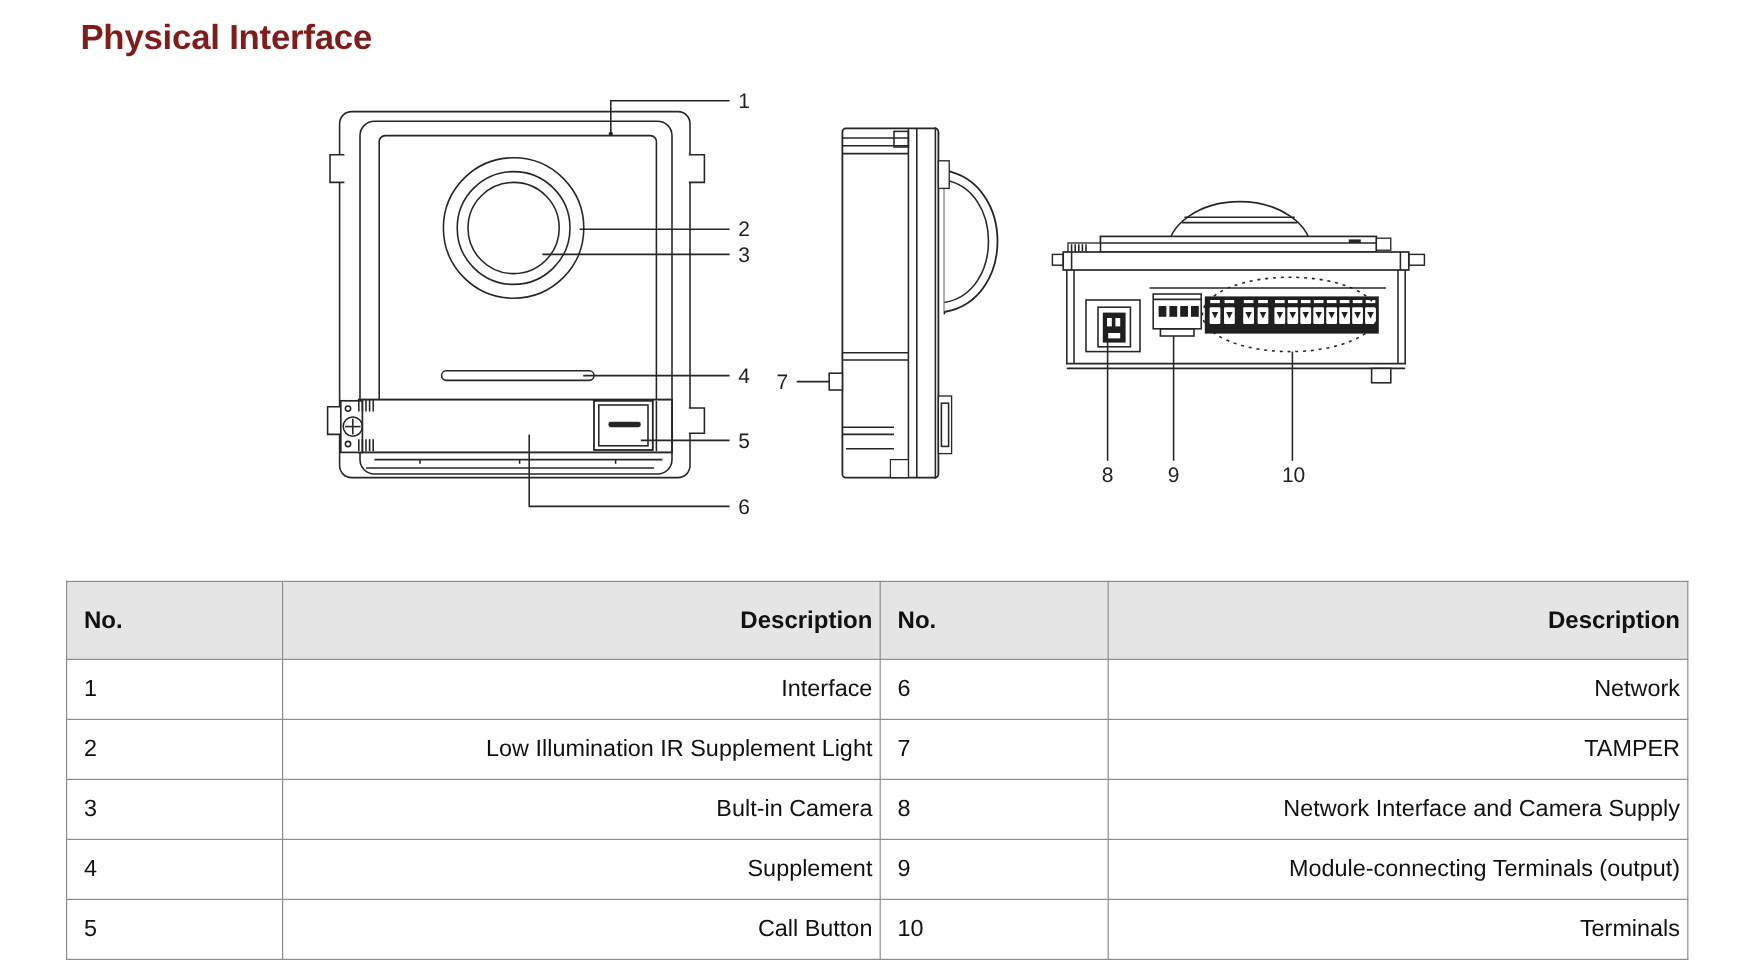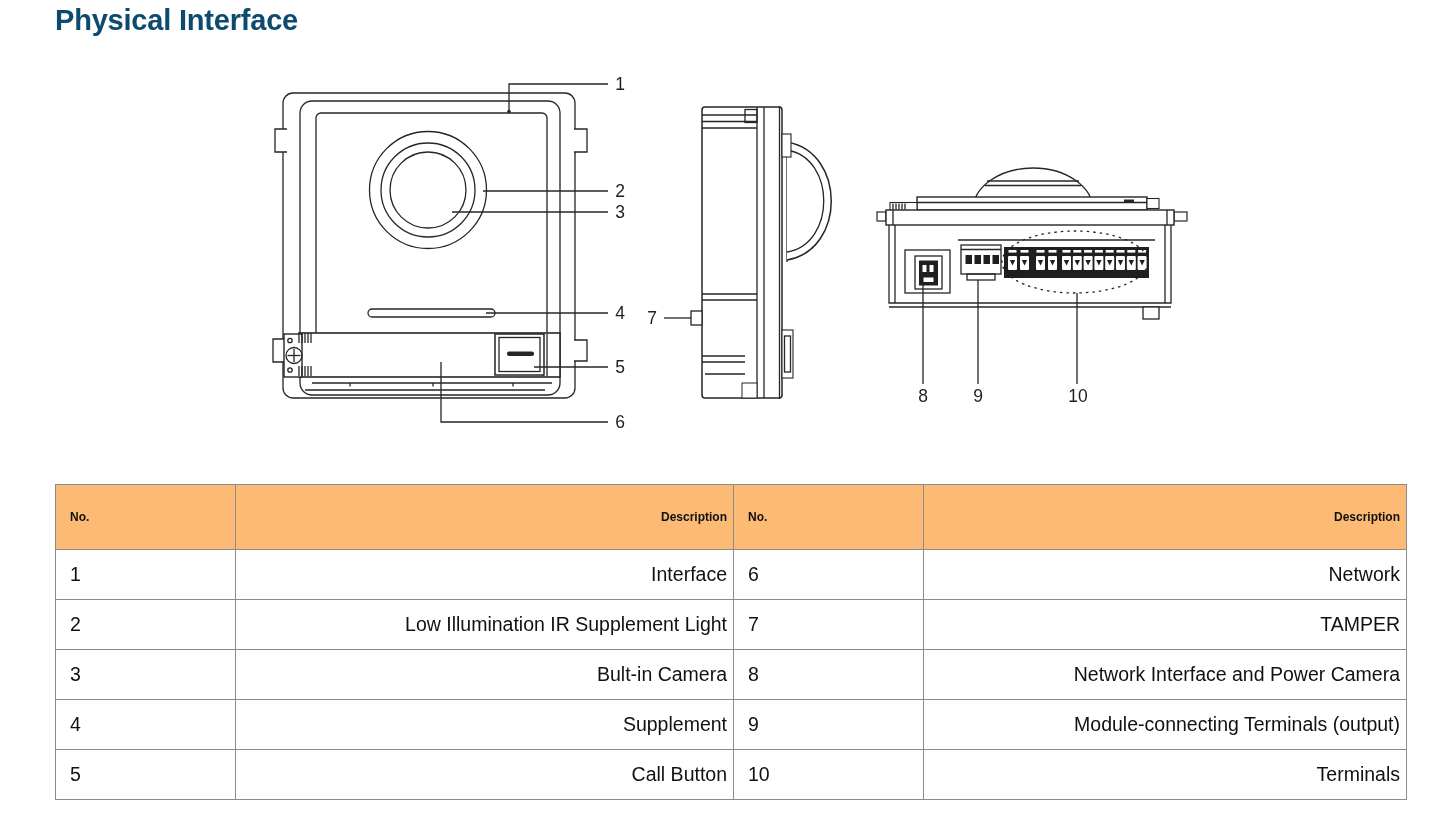--- a/index.html
+++ b/index.html
@@ -1,37 +1,37 @@
 <!DOCTYPE html>
 <html><head>
 <meta charset="utf-8">
 <style>
   html,body{margin:0;padding:0;}
   body{
     width:1452px;height:816px;position:relative;background:#ffffff;overflow:hidden;
     font-family:"Liberation Sans",sans-serif;color:#1a1a1a;
   }
   .page-title{
-    position:absolute;left:55px;top:4px;margin:0;
-    font-size:29px;font-weight:700;letter-spacing:-0.2px;color:#0c4a6e;
+    position:absolute;left:55px;top:4px;margin:12px;
+    font-size:29px;font-weight:700;letter-spacing:-0.2px;color:#7f1d1d;
   }
   svg.diagram{position:absolute;left:0;top:0;}
   svg .ln{stroke:#262626;fill:none;stroke-width:1.3;}
   svg .fw{fill:#ffffff;stroke:#262626;}
   svg text{font-family:"Liberation Sans",sans-serif;font-size:17.5px;fill:#1f1f1f;}
   table.iface{
     position:absolute;left:55px;top:484px;width:1351px;
     border-collapse:collapse;table-layout:fixed;
     font-size:19.5px;color:#111;
   }
   table.iface th,table.iface td{
     border:1px solid #8c8c8c;vertical-align:middle;
     padding:0 6px 0 14px;text-align:left;overflow:hidden;white-space:nowrap;
   }
-  table.iface th{background:#fdba74;font-weight:700;font-size:12px;height:64px;}
+  table.iface th{background:#e5e5e5;font-weight:700;font-size:20px;height:64px;}
   table.iface td{height:49px;background:#ffffff;font-weight:400;}
   table.iface .desc{padding-left:19px;text-align:right;}
   col.c-no1{width:180px;} col.c-d1{width:498px;} col.c-no2{width:190px;} col.c-d2{width:483px;}
 </style>
 </head>
 <body>
 
 <h1 class="page-title">Physical Interface</h1>
 
 <svg class="diagram" width="1452" height="480" viewBox="0 0 1452 480" xmlns="http://www.w3.org/2000/svg">
@@ -254,21 +254,21 @@
     <tr>
       <td>2</td>
       <td class="desc">Low Illumination IR Supplement Light</td>
       <td>7</td>
       <td class="desc">TAMPER</td>
     </tr>
     <tr>
       <td>3</td>
       <td class="desc">Bult-in Camera</td>
       <td>8</td>
-      <td class="desc">Network Interface and Power Camera</td>
+      <td class="desc">Network Interface and Camera Supply</td>
     </tr>
     <tr>
       <td>4</td>
       <td class="desc">Supplement</td>
       <td>9</td>
       <td class="desc">Module-connecting Terminals (output)</td>
     </tr>
     <tr>
       <td>5</td>
       <td class="desc">Call Button</td>

